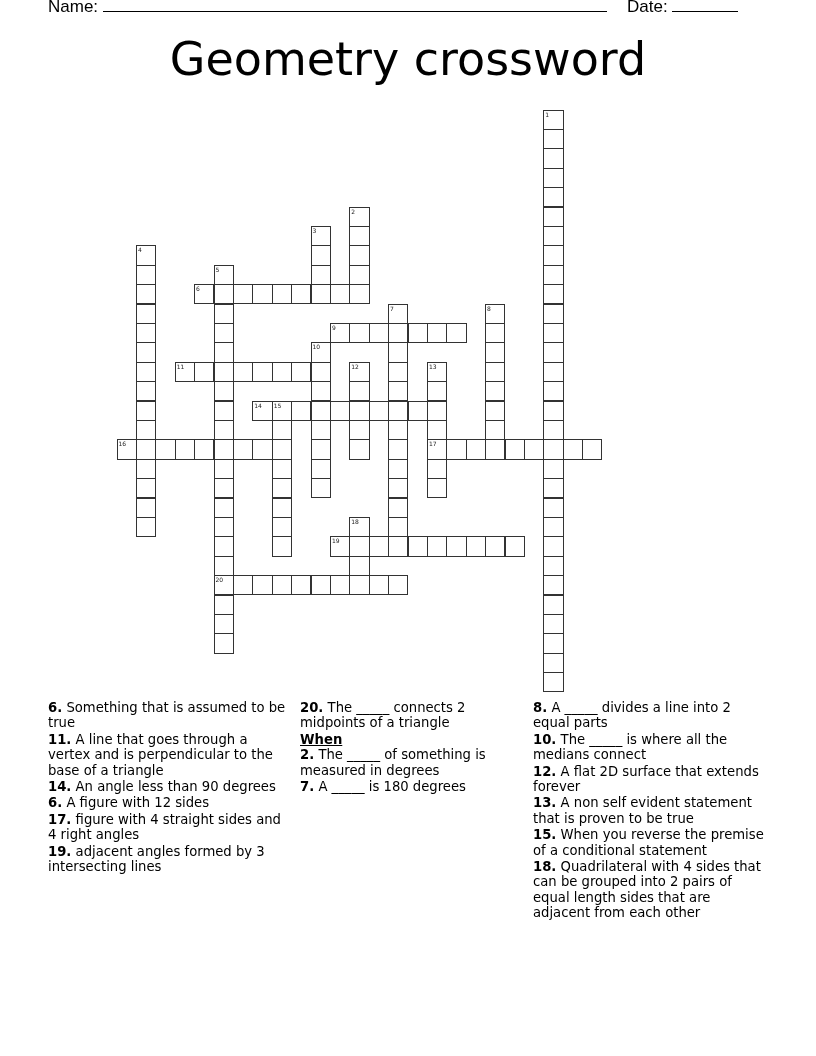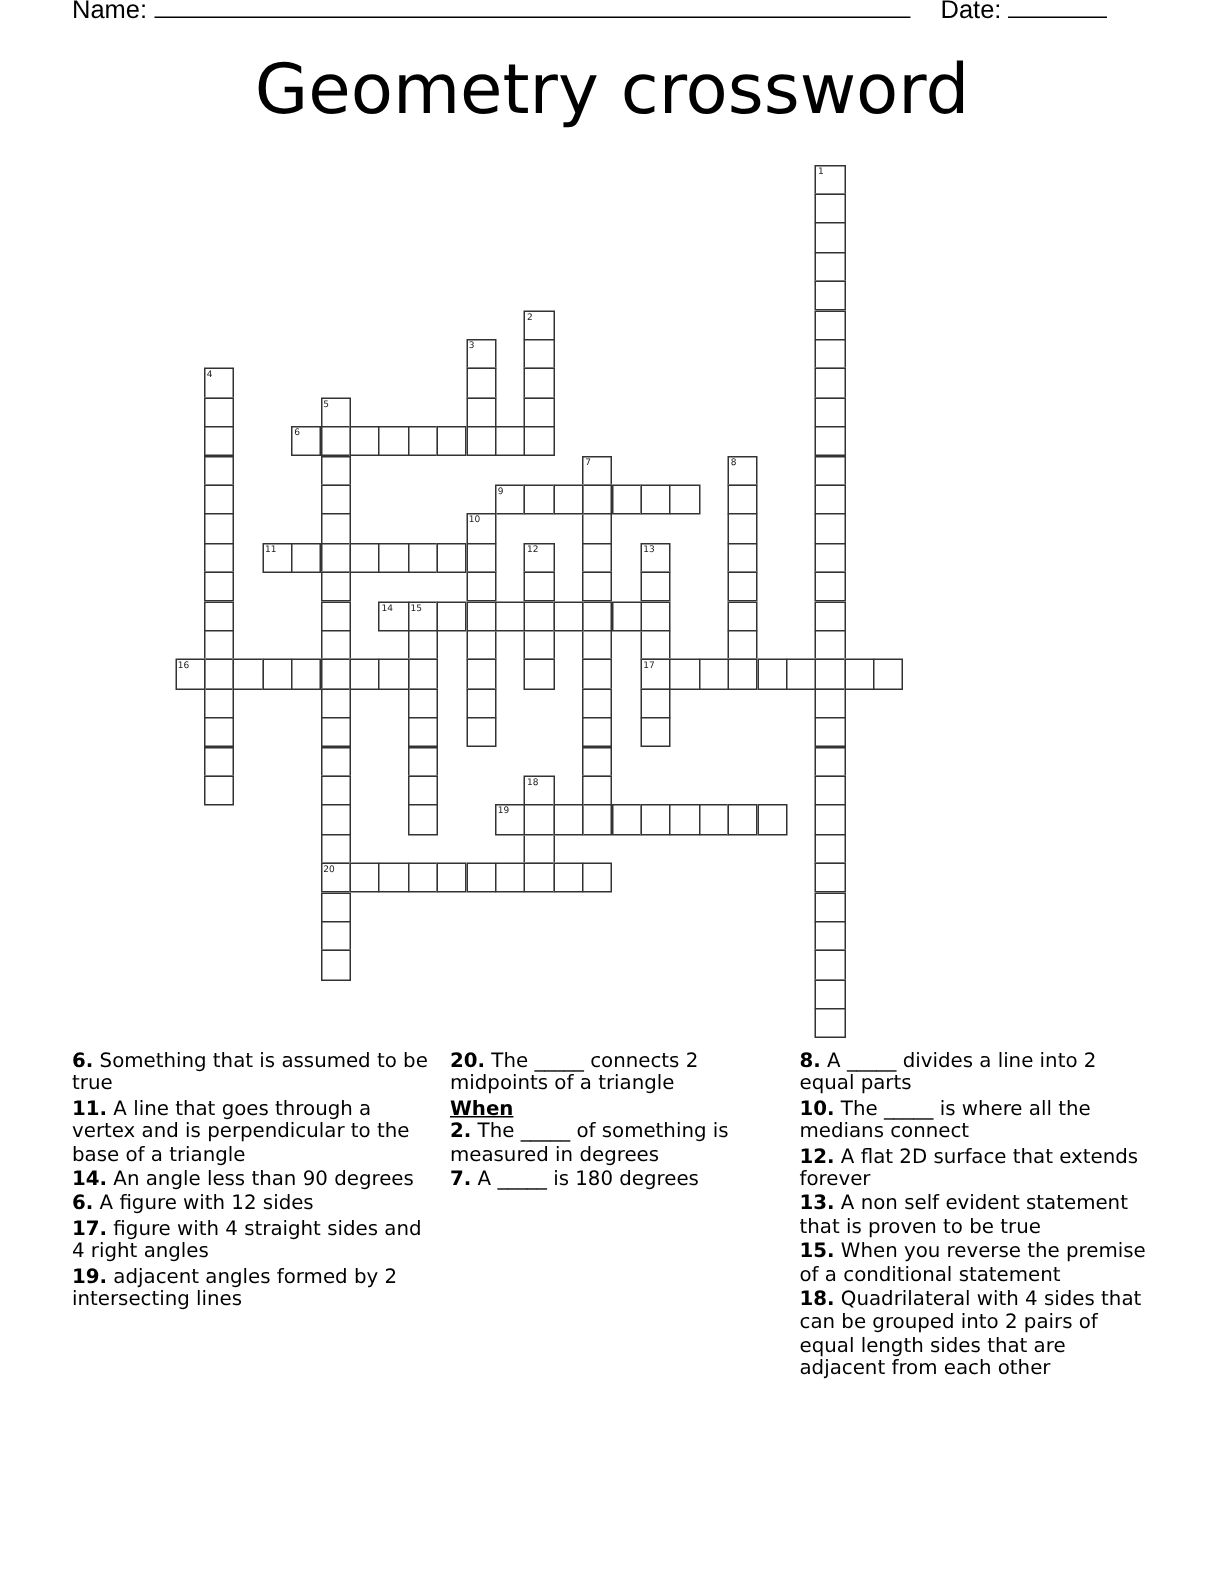--- a/index.html
+++ b/index.html
@@ -252,21 +252,21 @@
     <div class="cell" style="left: 252.2px; top: 465.6px;"></div>
     <div class="cell" style="left: 271.6px; top: 465.6px;"></div>
   </div>
 
 <div class="clues" id="col1">
   <div class="clue"><b>6.</b> <span>Something that is assumed to be true</span></div>
   <div class="clue"><b>11.</b> <span>A line that goes through a vertex and is perpendicular to the base of a triangle</span></div>
   <div class="clue"><b>14.</b> <span>An angle less than 90 degrees</span></div>
   <div class="clue"><b>6.</b> <span>A figure with 12 sides</span></div>
   <div class="clue"><b>17.</b> <span>figure with 4 straight sides and 4 right angles</span></div>
-  <div class="clue"><b>19.</b> <span>adjacent angles formed by 2 intersecting lines</span></div>
+  <div class="clue"><b>19.</b> <span>adjacent angles formed by 3 intersecting lines</span></div>
 </div>
 
 <div class="clues" id="col2">
   <div class="clue"><b>20.</b> <span>The _____ connects 2 midpoints of a triangle</span></div>
   <div class="head">When</div>
   <div class="clue"><b>2.</b> <span>The _____ of something is measured in degrees</span></div>
   <div class="clue"><b>7.</b> <span>A _____ is 180 degrees</span></div>
 </div>
 
 <div class="clues" id="col3">

